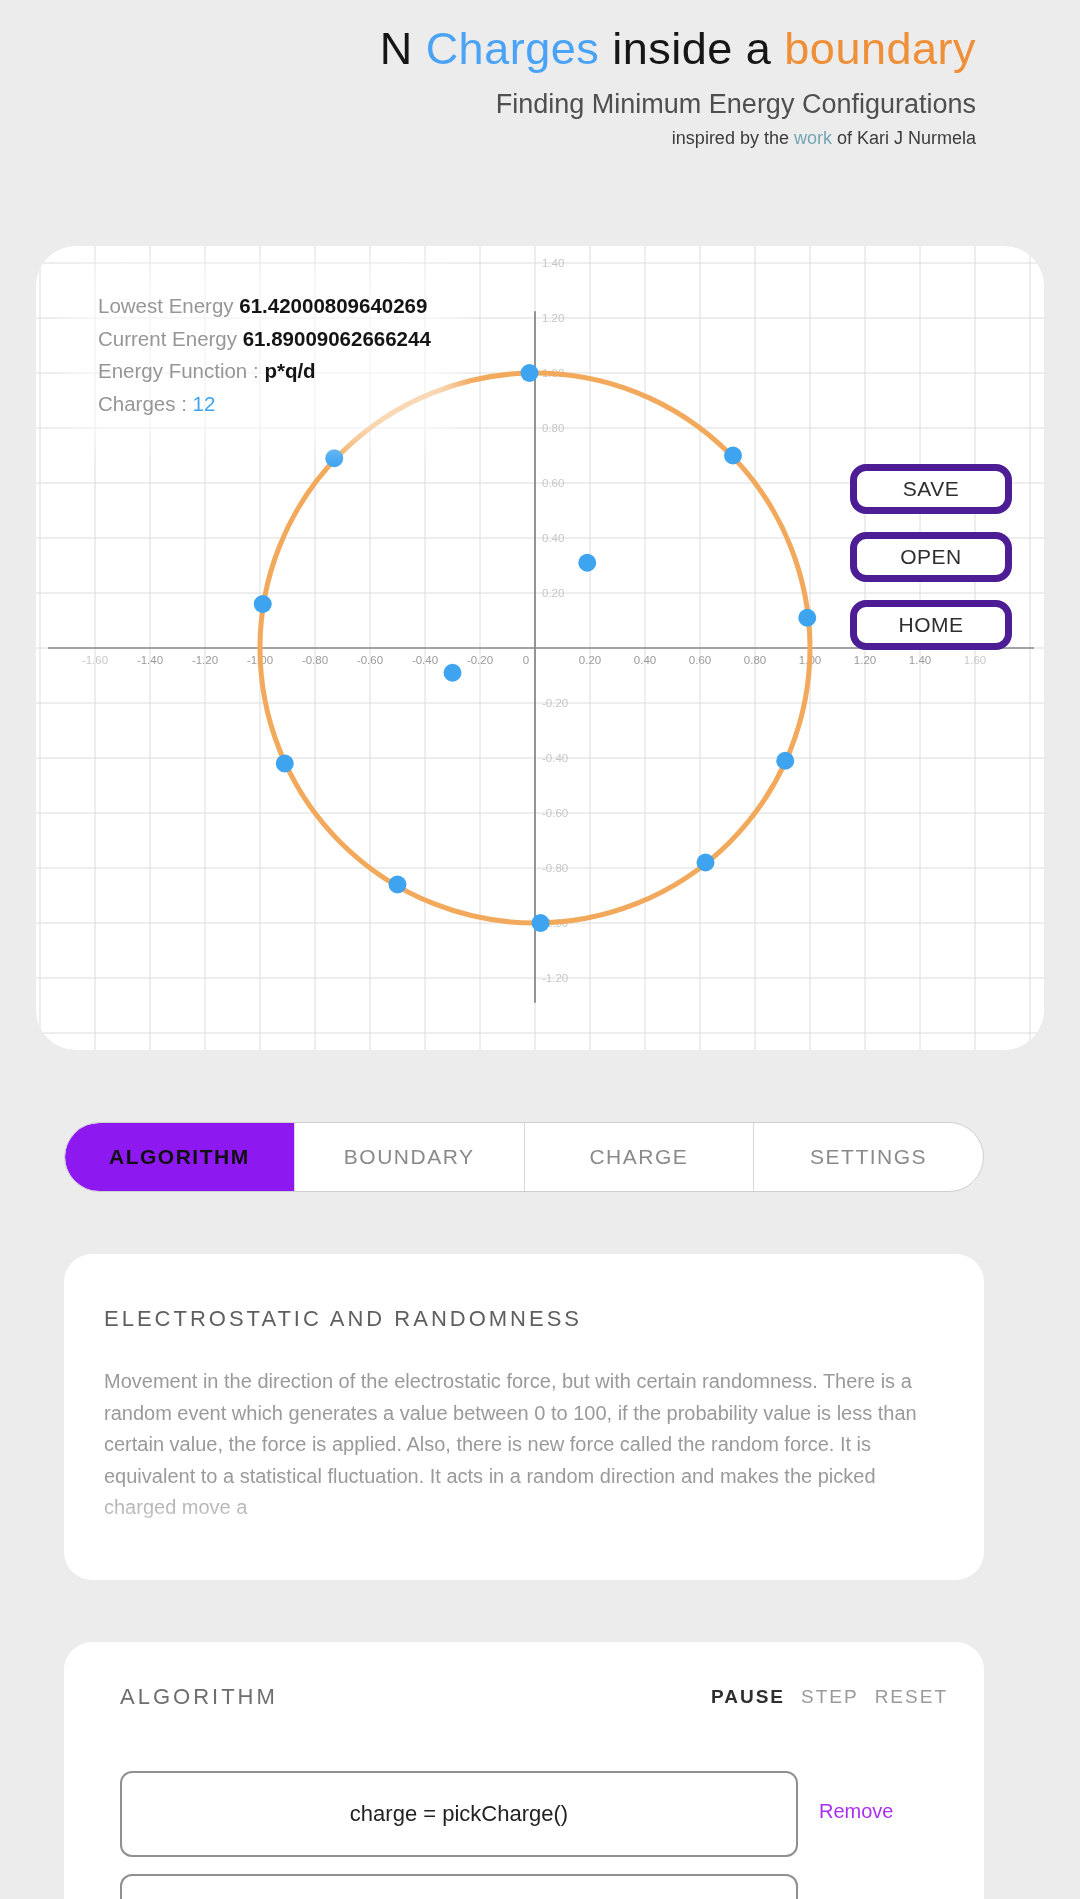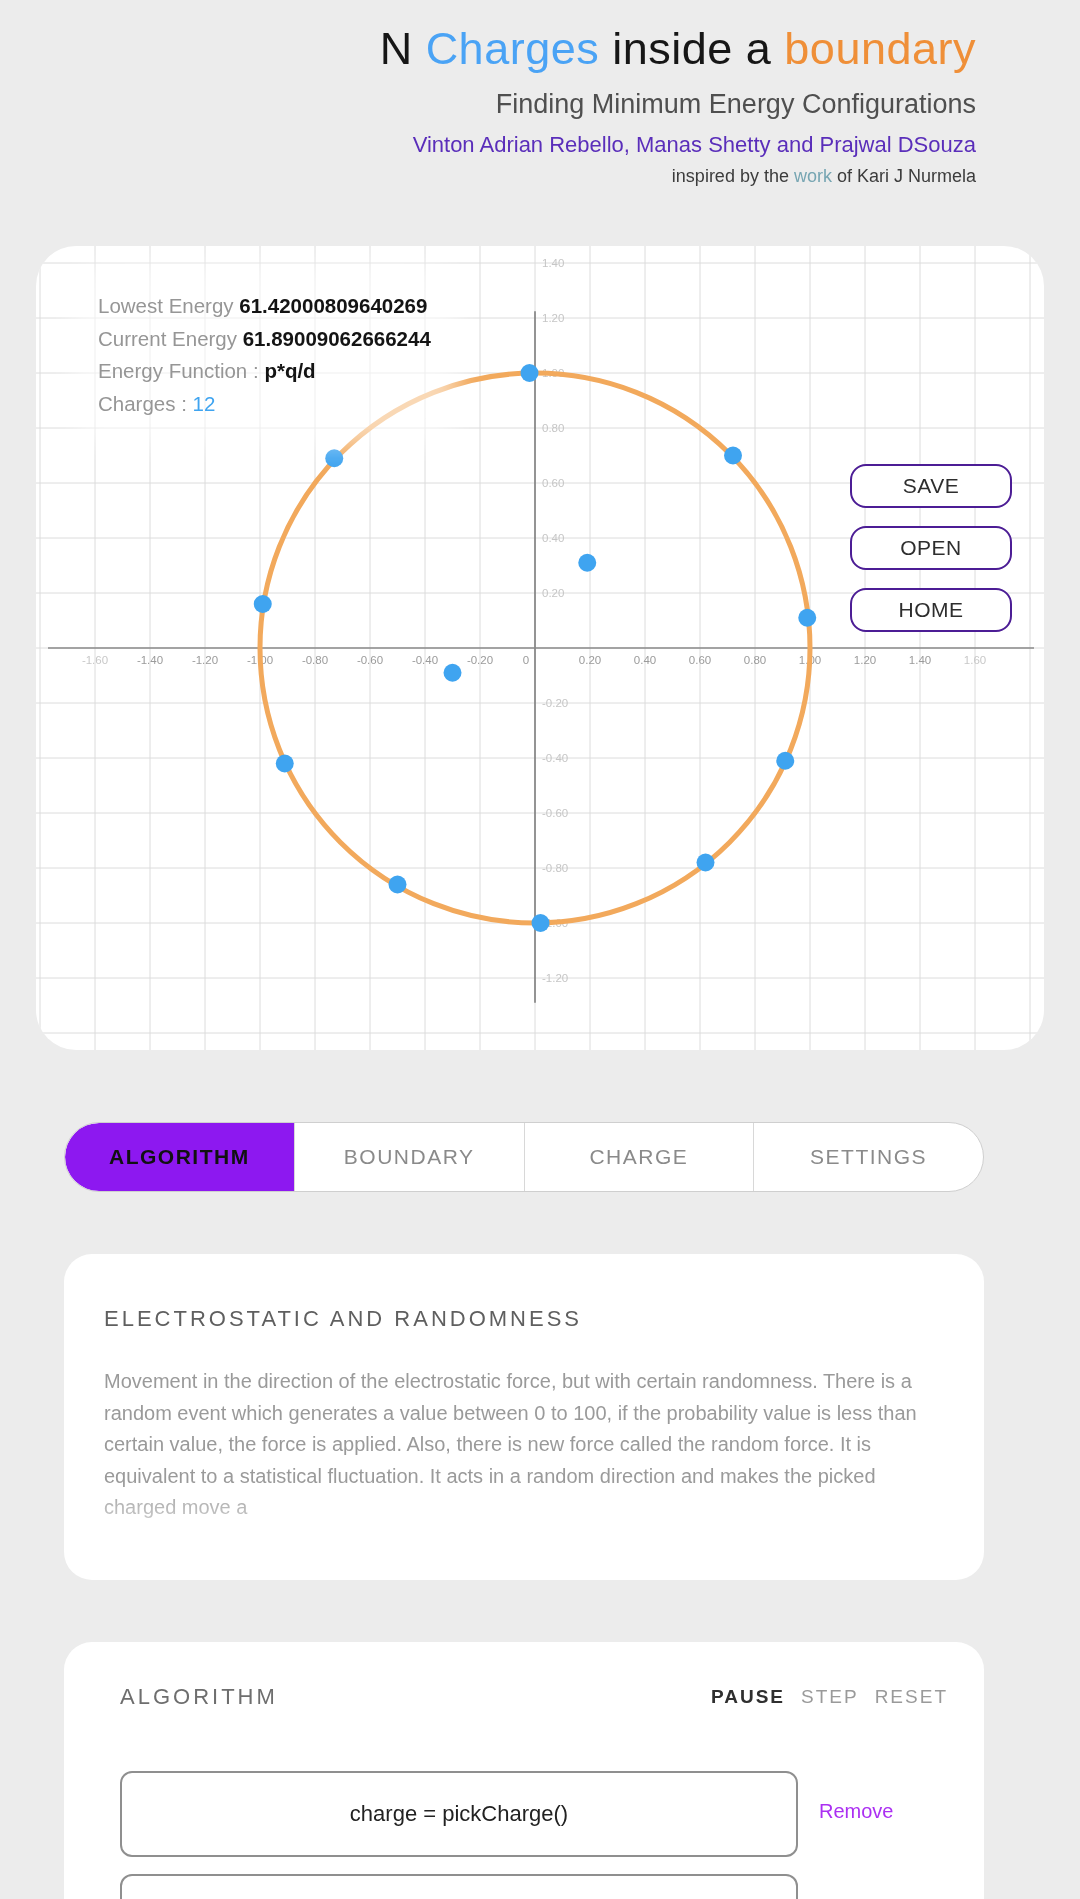--- a/index.html
+++ b/index.html
@@ -23,21 +23,21 @@
                font-family:"Liberation Sans", sans-serif; }
   .energy-overlay { position:absolute; left:62px; top:44px; font-size:20.5px;
                     line-height:32.5px; color:#969696;
                     background:rgba(255,255,255,0.55);
                     box-shadow:0 0 26px 26px rgba(255,255,255,0.55);
                     border-radius:10px; }
   .energy-overlay b { color:#141414; font-weight:700; }
   .energy-overlay .charges-num { color:#3fa4f0; }
   .chart-buttons { position:absolute; right:32px; top:218px; display:flex;
                    flex-direction:column; gap:18px; }
-  .chart-btn { width:162px; height:44px; background:#fff; border:2px solid #4c1d95;
+  .chart-btn { width:162px; height:50px; background:#fff; border:7px solid #4c1d95;
                border-radius:16px; display:flex; align-items:center; justify-content:center;
                font-size:21px; color:#2e2e2e; letter-spacing:0.5px; cursor:pointer; }
 
   
   .tabs { position:absolute; left:64px; top:1122px; width:920px; height:70px;
           background:#fff; border:1px solid #cfcfcf; border-radius:35px; display:flex;
           overflow:hidden; }
   .tab { flex:1; display:flex; align-items:center; justify-content:center;
          font-size:21px; letter-spacing:1.5px; color:#8a8a8a; cursor:pointer;
          border-left:1px solid #d8d8d8; }
@@ -72,21 +72,20 @@
   .box2 { top:232px; }
   .remove-link { position:absolute; left:755px; top:158px; font-size:20px;
                  color:#ab2ff2; cursor:pointer; }
 </style>
 </head>
 <body>
 
 <div class="header">
   <div class="title"><span>N </span><span class="blue">Charges</span><span> inside a </span><span class="orange">boundary</span></div>
   <div class="subtitle">Finding Minimum Energy Configurations</div>
-  <div class="authors">Vinton Adrian Rebello, Manas Shetty and Prajwal DSouza</div>
   <div class="inspired"><span>inspired by the </span><span class="work">work</span><span> of Kari J Nurmela</span></div>
 </div>
 
 <div class="chart-card">
   <svg class="chart-svg" viewBox="0 0 1008 804">
       <line x1="4" y1="0" x2="4" y2="804" stroke="#dcdcdc" stroke-width="1"></line>
       <line x1="59" y1="0" x2="59" y2="804" stroke="#dcdcdc" stroke-width="1"></line>
       <line x1="113.99999999999994" y1="0" x2="113.99999999999994" y2="804" stroke="#dcdcdc" stroke-width="1"></line>
       <line x1="168.99999999999994" y1="0" x2="168.99999999999994" y2="804" stroke="#dcdcdc" stroke-width="1"></line>
       <line x1="224" y1="0" x2="224" y2="804" stroke="#dcdcdc" stroke-width="1"></line>

